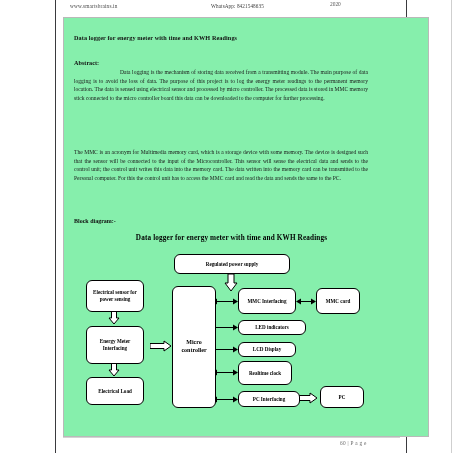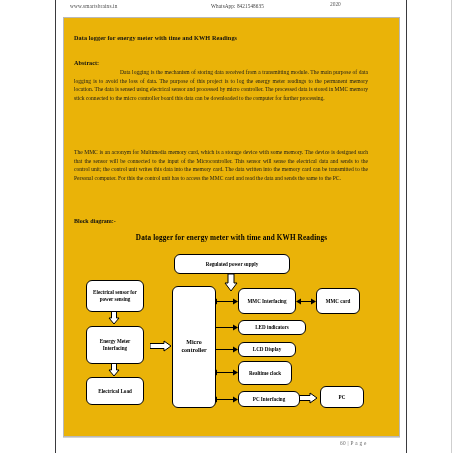--- a/index.html
+++ b/index.html
@@ -41,23 +41,23 @@
     position:absolute;left:155px;top:3px;
     font-size:5.2px;color:#3d3d3d;letter-spacing:.1px;
     font-family:"Liberation Serif",serif;
   }
   .hdr-year{
     position:absolute;left:330px;top:1px;
     font-size:5.4px;color:#555;
   }
   
   .frame{
-    position:absolute;left:63px;top:17px;width:337px;height:420px;
+    position:absolute;left:63px;top:17px;width:366px;height:420px;
     border:1px solid #b9b9b9;
-    background:#eab308;
+    background:#86efac;
     box-sizing:border-box;
   }
   .doc-title{
     position:absolute;left:10px;top:16px;
     font-size:6.2px;font-weight:bold;color:#111;
     letter-spacing:.1px;
   }
   .abstract-head{
     position:absolute;left:10px;top:41px;
     font-size:6.2px;font-weight:bold;color:#111;

